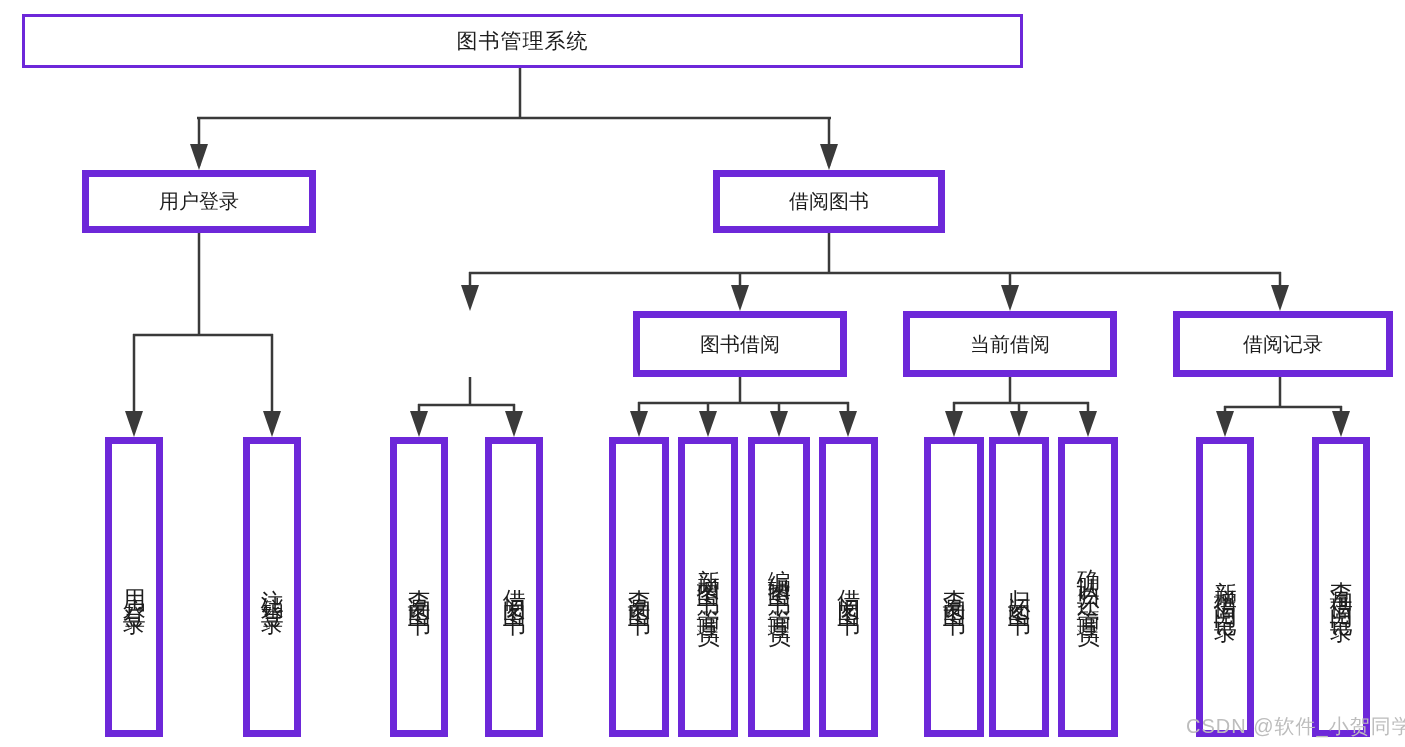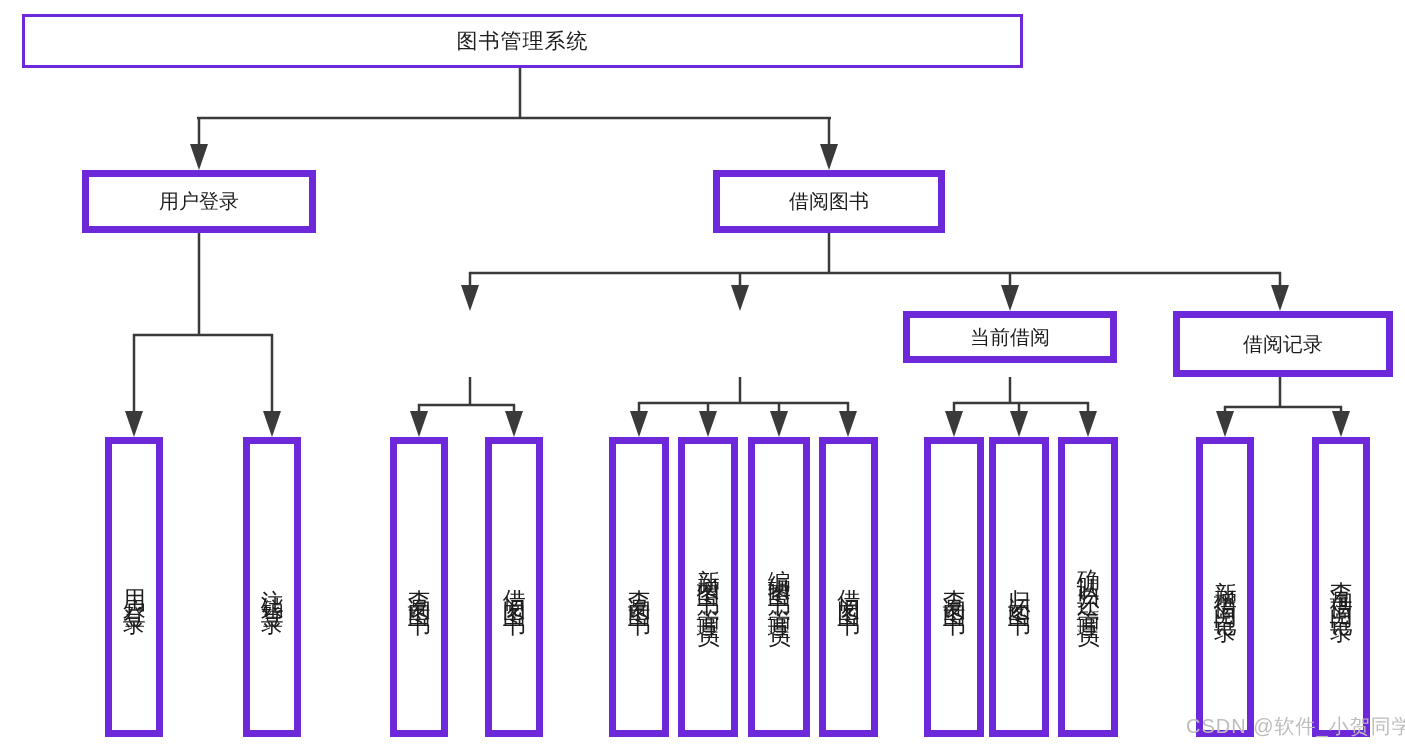--- a/index.html
+++ b/index.html
@@ -129,21 +129,22 @@
       <line x1="1341" y1="406" x2="1341" y2="415"></line>
       <polygon points="1332,411 1350,411 1341,437"></polygon>
     </g>
   </svg>
 
   <div class="node root" style="left:22px;top:14px;width:1001px;height:54px">图书管理系统</div>
 
   <div class="node" style="left:82px;top:170px;width:234px;height:63px">用户登录</div>
   <div class="node" style="left:713px;top:170px;width:232px;height:63px">借阅图书</div>
 
-  <div class="node" style="left:903px;top:311px;width:214px;height:52px">当前借阅</div>
+  <div class="node" style="left:633px;top:311px;width:214px;height:66px">图书借阅</div>
+  <div class="node" style="left:903px;top:311px;width:214px;height:66px">当前借阅</div>
   <div class="node" style="left:1173px;top:311px;width:220px;height:66px">借阅记录</div>
 
   <div class="node leaf" style="left:105px;top:437px;width:58px;height:300px">
     <span>用户登录</span>
     </div>
   <div class="node leaf" style="left:243px;top:437px;width:58px;height:300px">
     <span>注销登录</span>
     </div>
 
   <div class="node leaf" style="left:390px;top:437px;width:58px;height:300px">

